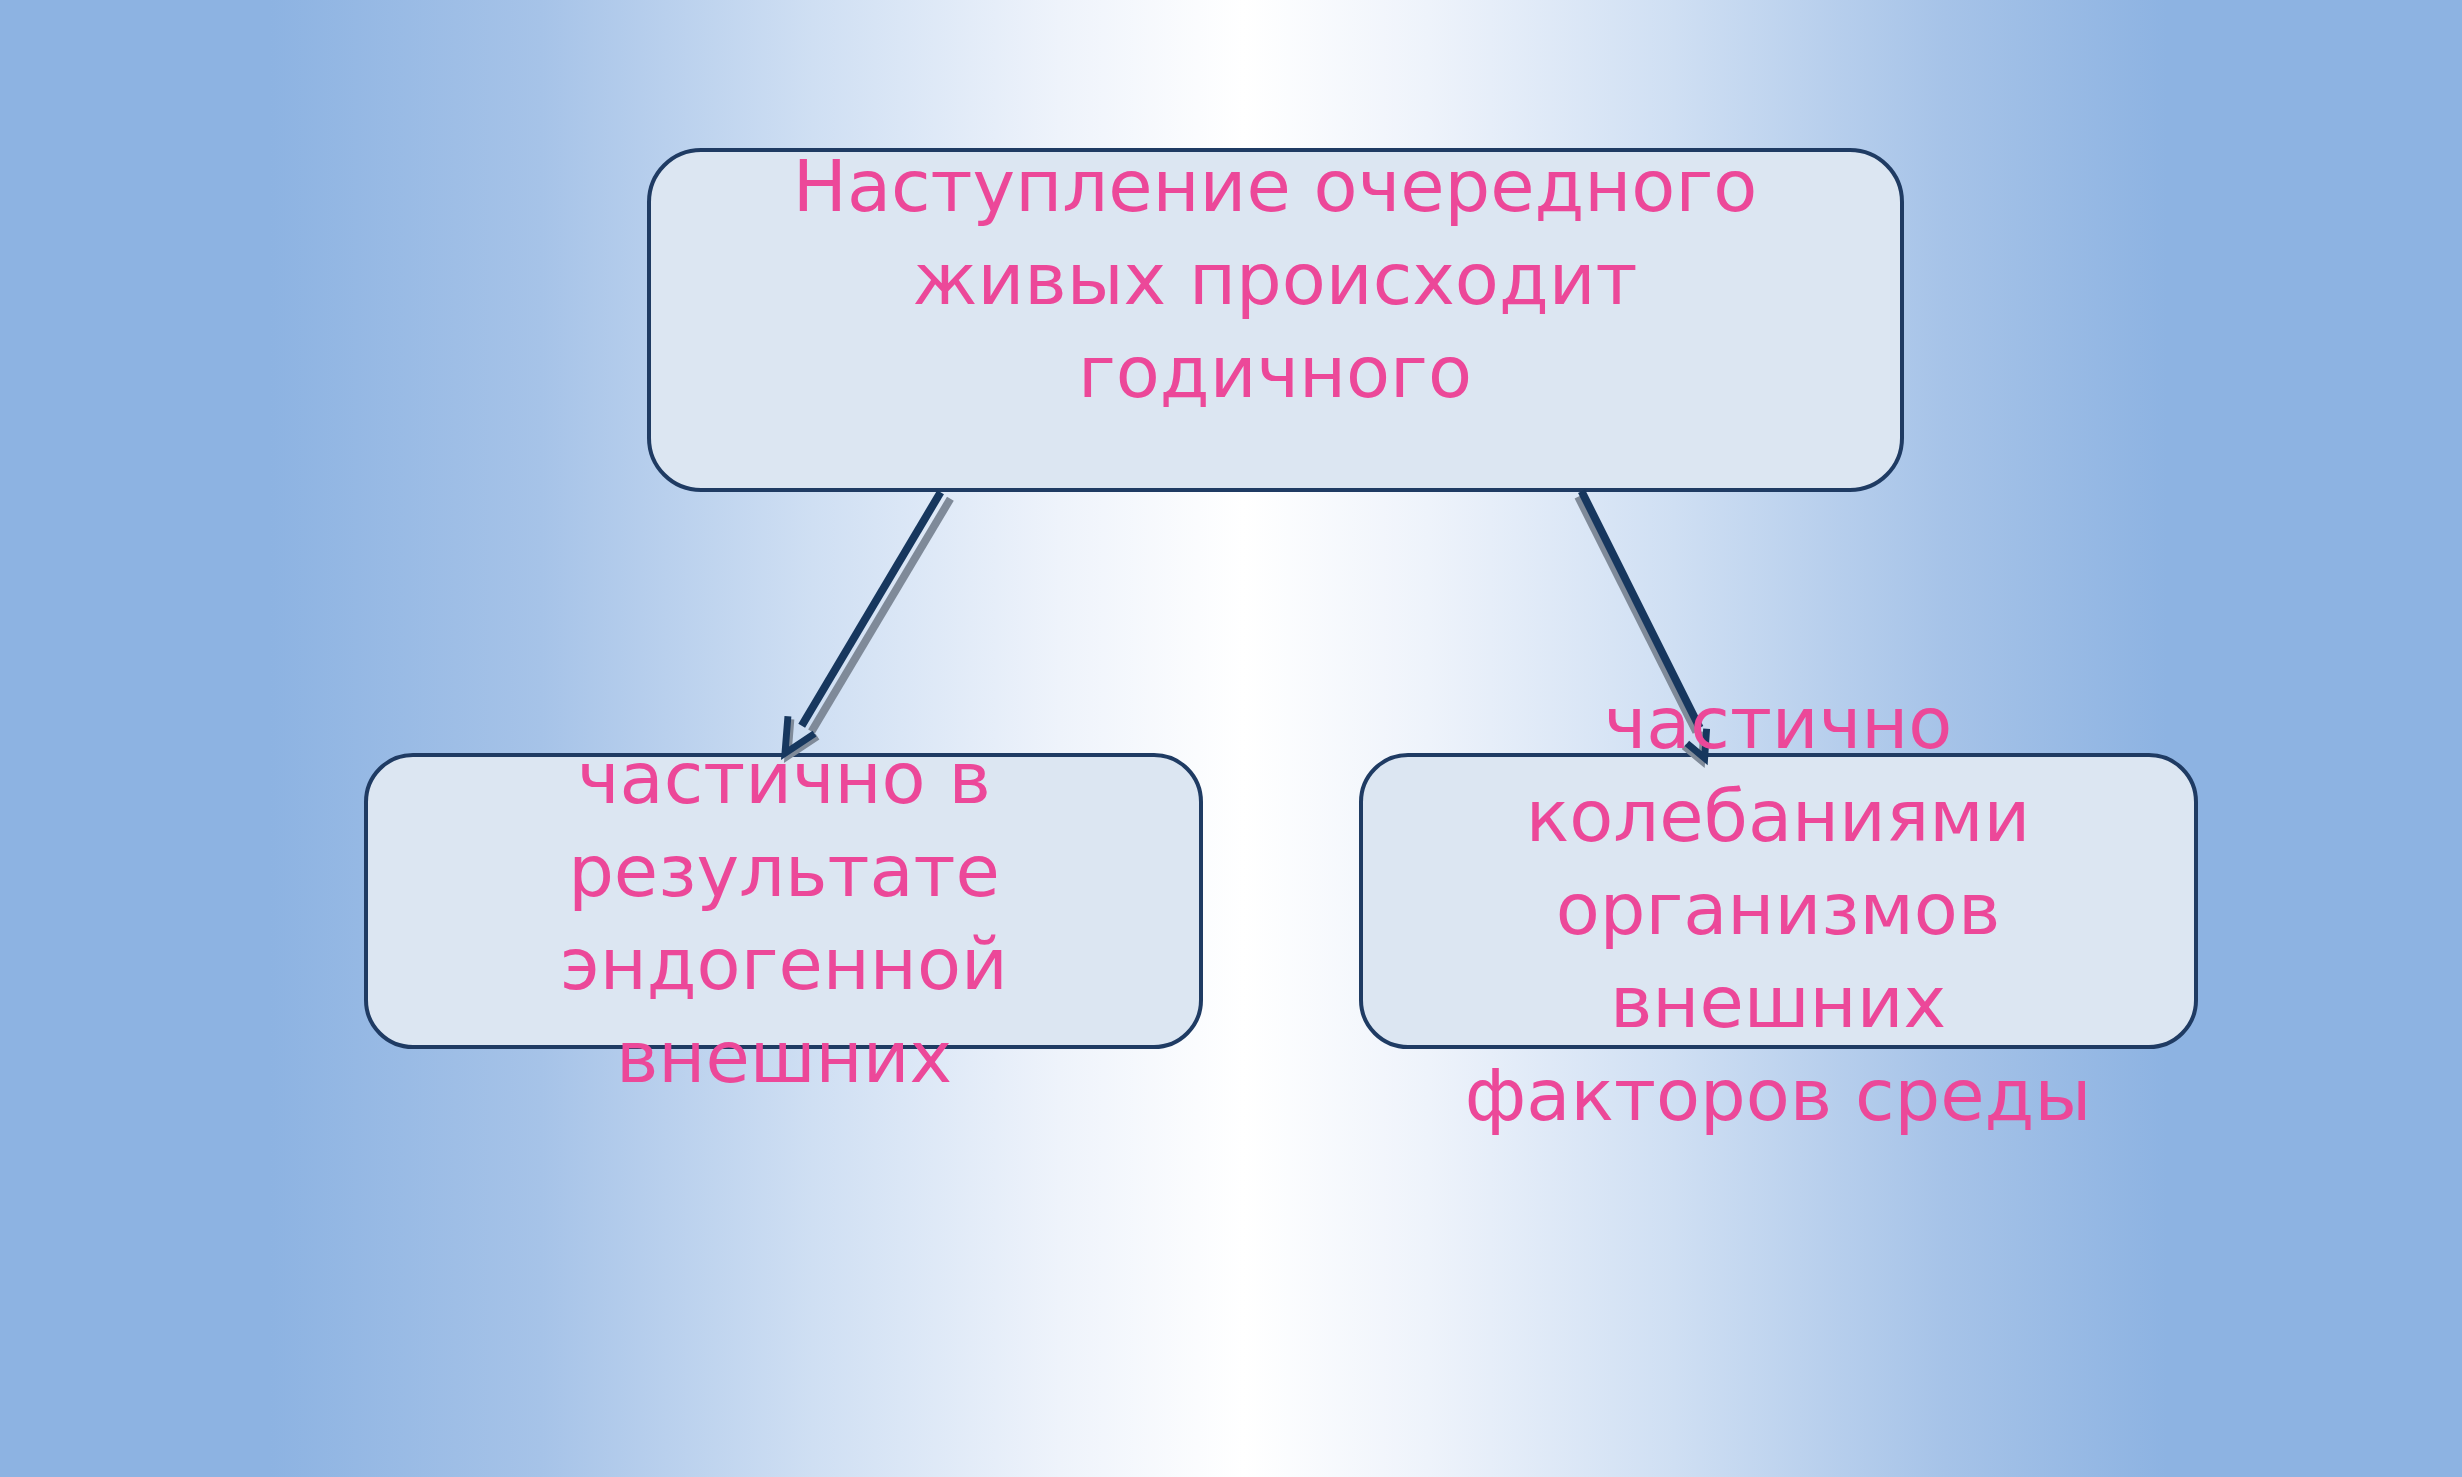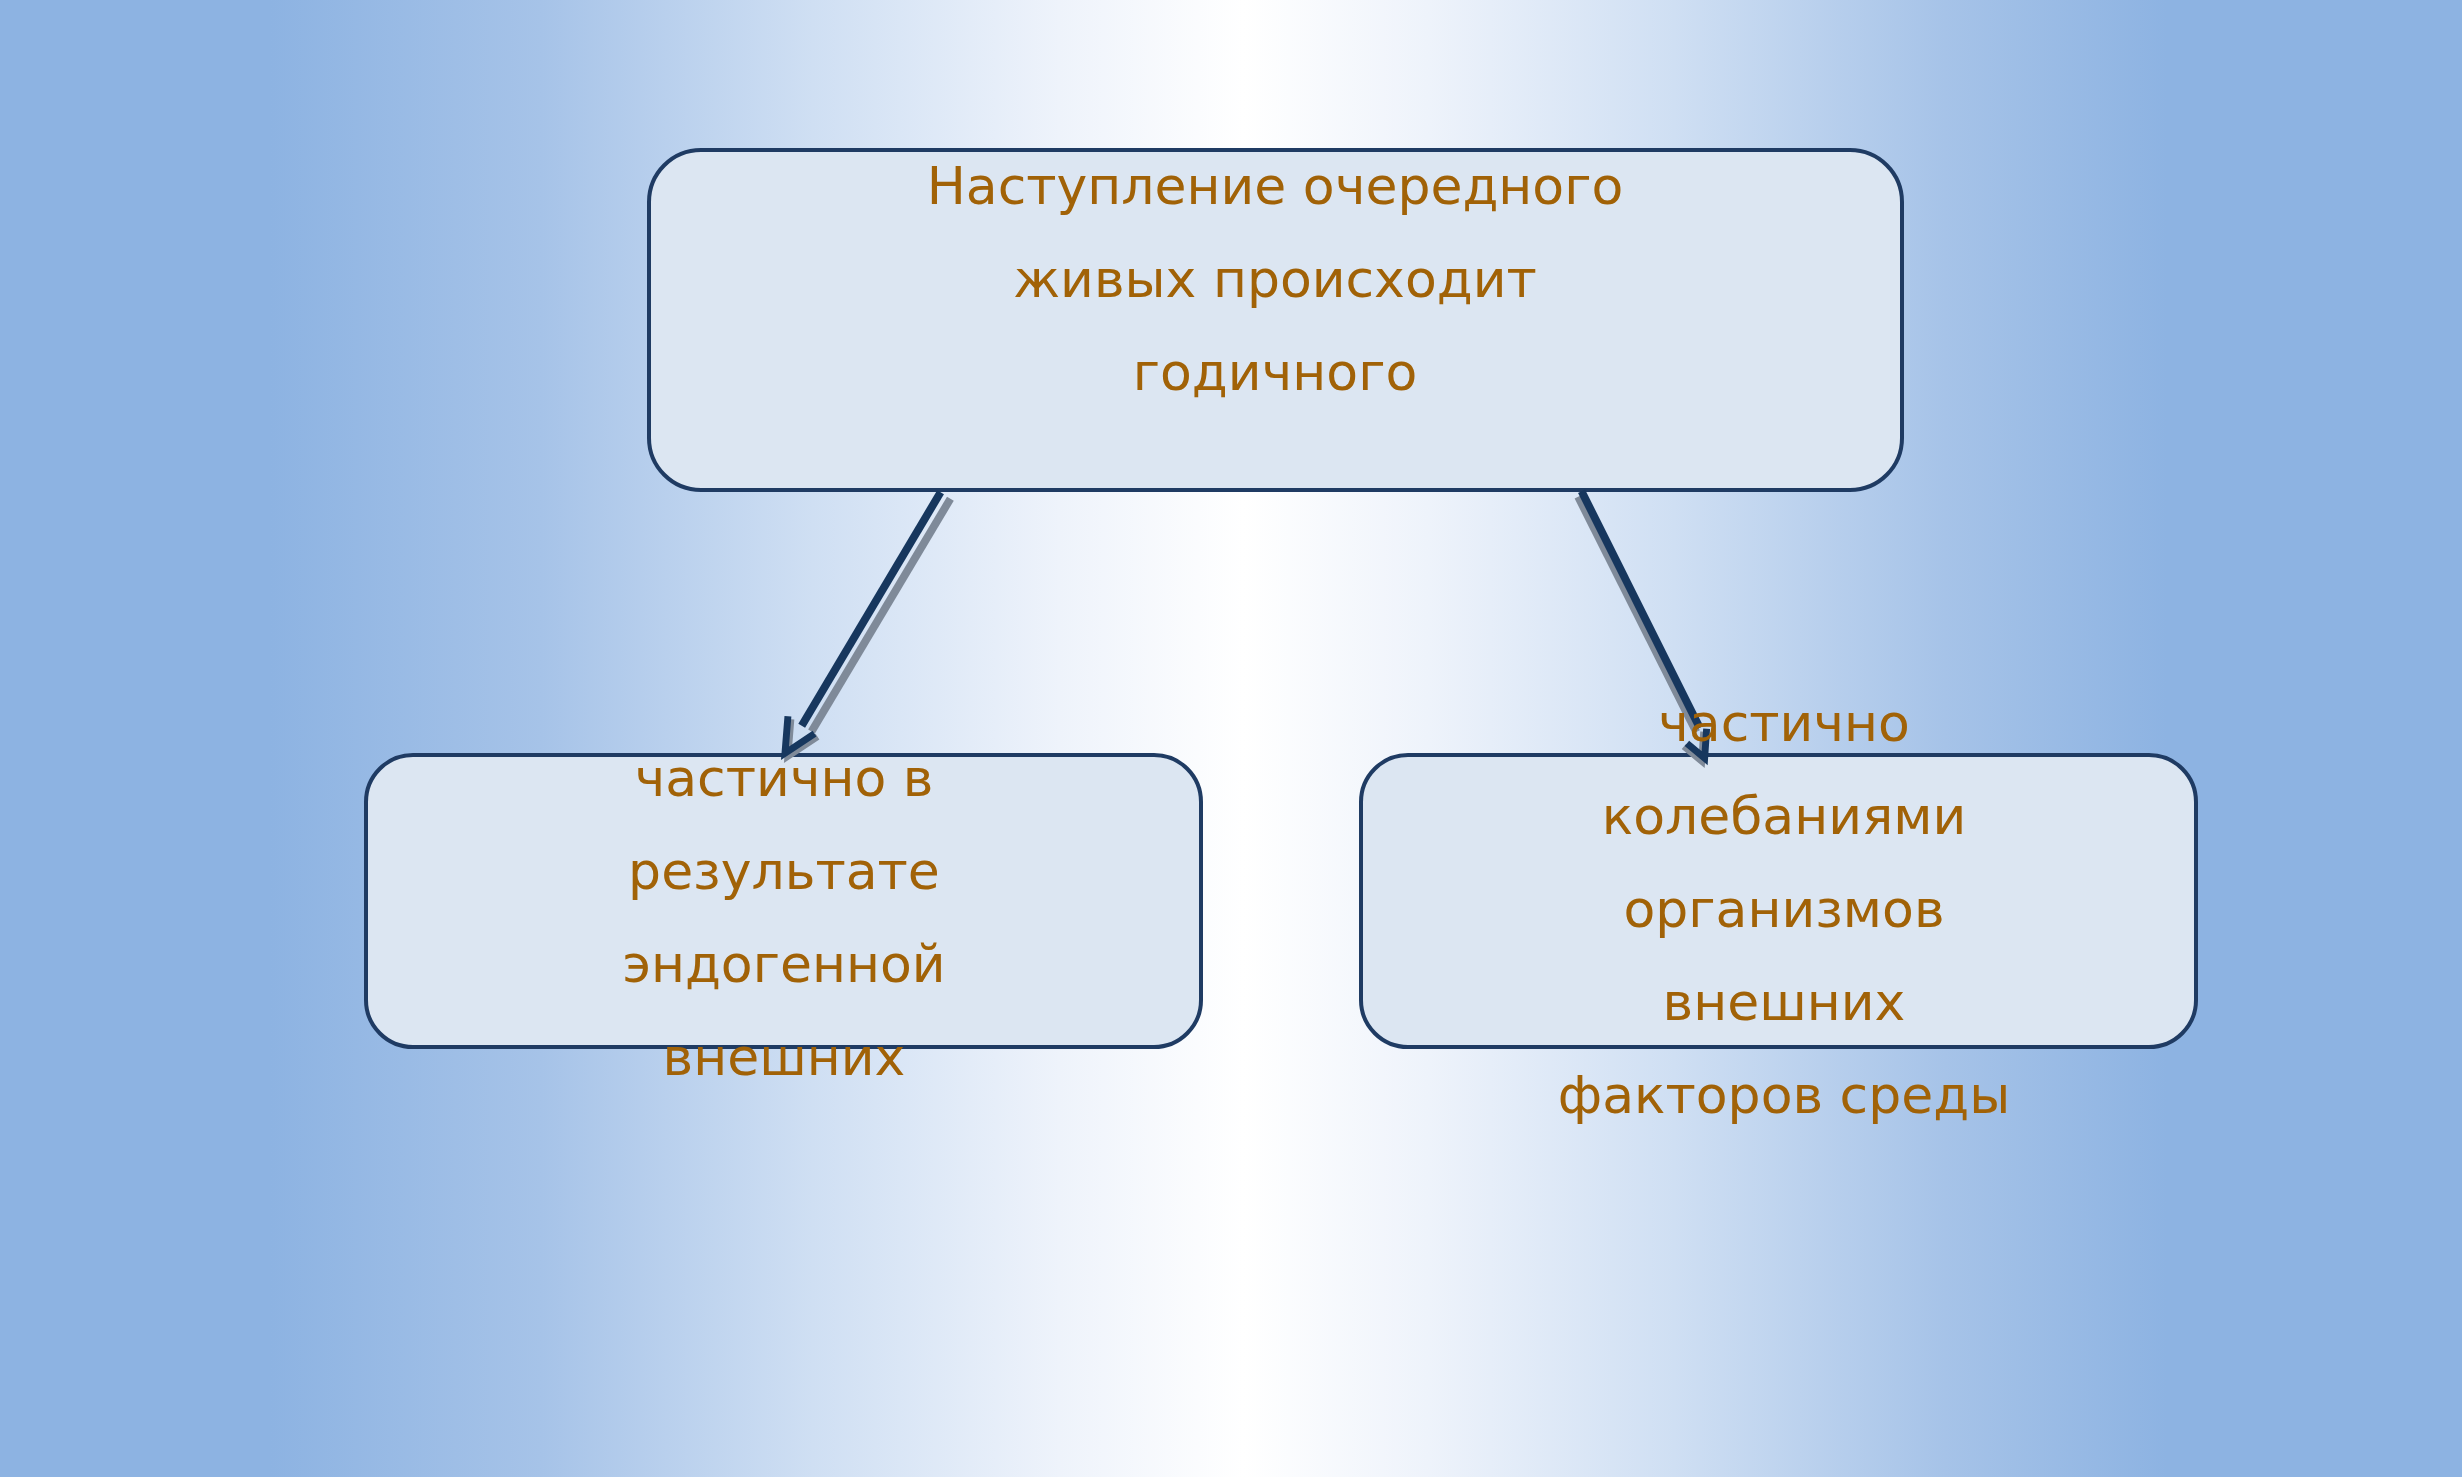--- a/index.html
+++ b/index.html
@@ -10,22 +10,22 @@
       #ffffff 50.5%, #eef3fb 58%, #cfdff3 68%, #a6c3e8 79%, #8db3e2 88%, #8db3e2 100%);
     font-family: "DejaVu Sans", sans-serif;
   }
   .box {
     position: absolute; box-sizing: border-box;
     background: #dce6f2;
     border: 4.4px solid #1f3b63;
     border-radius: 54px;
   }
   .label {
-    position: absolute; text-align: center; color: #a16207;
-    font-size: 52px; line-height: 93px; white-space: nowrap;
+    position: absolute; text-align: center; color: #ec4899;
+    font-size: 72px; line-height: 93px; white-space: nowrap;
     transform: translateX(-50%);
   }
   svg.arrows { position: absolute; left: 0; top: 0; }
 </style>
 </head>
 <body>
 
 <div class="box" style="left:647px; top:148px; width:1257px; height:344px;"></div>
 <div class="box" style="left:364px; top:753px; width:839px; height:296px; border-radius:49px;"></div>
 <div class="box" style="left:1359px; top:753px; width:839px; height:296px; border-radius:49px;"></div>
@@ -51,20 +51,20 @@
   <div>годичного</div>
 </div>
 
 <div class="label" style="left:784px; top:724px;margin-top:8px;">
   <div>частично в</div>
   <div>результате</div>
   <div>эндогенной</div>
   <div>внешних</div>
 </div>
 
-<div class="label" style="left:1778px; top:677px;margin-left:6px;">
+<div class="label" style="left:1778px; top:677px;">
   <div>частично</div>
   <div>колебаниями</div>
   <div>организмов</div>
   <div>внешних</div>
   <div>факторов среды</div>
 </div>
 
 
 </body></html>

